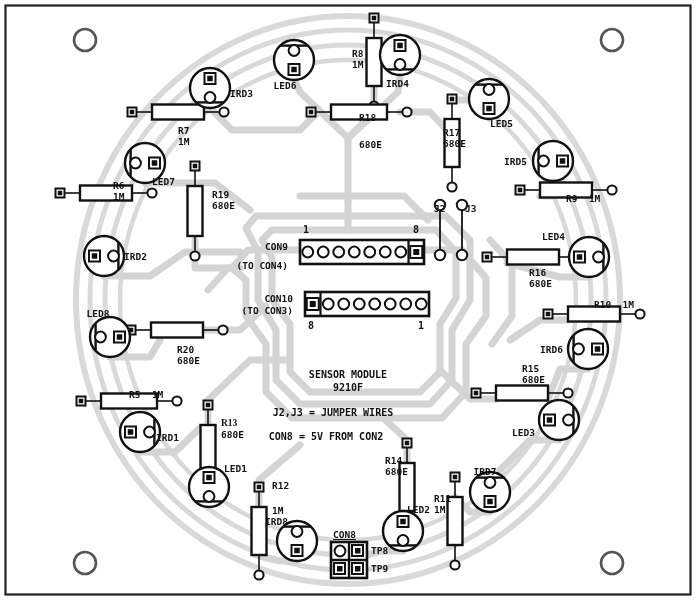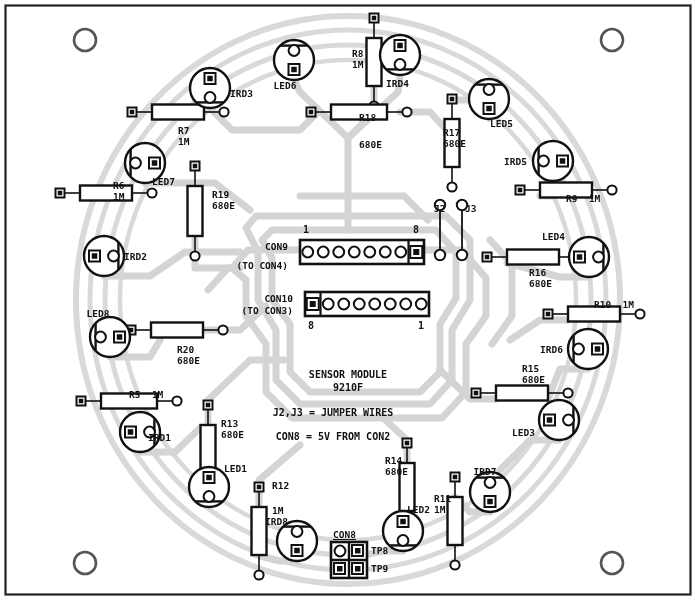--- a/index.html
+++ b/index.html
@@ -534,21 +534,21 @@
       <div class="lbl " style="left: 178px; top: 125px;">R7</div>
       <div class="lbl " style="left: 178px; top: 136px;">1M</div>
       <div class="lbl " style="left: 352px; top: 48px;">R8</div>
       <div class="lbl " style="left: 352px; top: 59px;">1M</div>
       <div class="lbl " style="left: 566px; top: 193px;">R9  1M</div>
       <div class="lbl " style="left: 594px; top: 299px;">R10  1M</div>
       <div class="lbl " style="left: 434px; top: 493px;">R11</div>
       <div class="lbl " style="left: 434px; top: 504px;">1M</div>
       <div class="lbl " style="left: 272px; top: 480px;">R12</div>
       <div class="lbl " style="left: 272px; top: 505px;">1M</div>
-      <div class="lbl " style="left: 221px; top: 418px;">R13</div>
+      <div class="lbl " style="left: 221px; top: 418px; font-family: Liberation Serif, serif;">R13</div>
       <div class="lbl " style="left: 221px; top: 429px;">680E</div>
       <div class="lbl " style="left: 385px; top: 455px;">R14</div>
       <div class="lbl " style="left: 385px; top: 466px;">680E</div>
       <div class="lbl " style="left: 522px; top: 363px;">R15</div>
       <div class="lbl " style="left: 522px; top: 374px;">680E</div>
       <div class="lbl " style="left: 529px; top: 267px;">R16</div>
       <div class="lbl " style="left: 529px; top: 278px;">680E</div>
       <div class="lbl " style="left: 443px; top: 127px;">R17</div>
       <div class="lbl " style="left: 443px; top: 138px;">680E</div>
       <div class="lbl " style="left: 359px; top: 112px;">R18</div>
@@ -558,21 +558,21 @@
       <div class="lbl " style="left: 177px; top: 344px;">R20</div>
       <div class="lbl " style="left: 177px; top: 355px;">680E</div>
       <div class="lbl " style="left: 224px; top: 463px;">LED1</div>
       <div class="lbl r" style="left: 382px; top: 504px; margin-left: 48px;">LED2</div>
       <div class="lbl r" style="left: 535px; top: 427px;">LED3</div>
       <div class="lbl r" style="left: 565px; top: 231px;">LED4</div>
       <div class="lbl " style="left: 490px; top: 118px;">LED5</div>
       <div class="lbl c" style="left: 285px; top: 80px;">LED6</div>
       <div class="lbl " style="left: 152px; top: 176px;">LED7</div>
       <div class="lbl c" style="left: 98px; top: 308px;">LED8</div>
-      <div class="lbl " style="left: 148px; top: 432px;">IRD1</div>
+      <div class="lbl " style="left: 156px; top: 432px;">IRD1</div>
       <div class="lbl " style="left: 124px; top: 251px;">IRD2</div>
       <div class="lbl " style="left: 230px; top: 88px;">IRD3</div>
       <div class="lbl " style="left: 386px; top: 78px;">IRD4</div>
       <div class="lbl r" style="left: 527px; top: 156px;">IRD5</div>
       <div class="lbl r" style="left: 563px; top: 344px;">IRD6</div>
       <div class="lbl c" style="left: 485px; top: 466px;">IRD7</div>
       <div class="lbl r" style="left: 288px; top: 516px;">IRD8</div>
       <div class="lbl " style="left: 434px; top: 203px;">J2</div>
       <div class="lbl " style="left: 465px; top: 203px;">J3</div>
       <div class="lbl r" style="left: 288px; top: 241px; text-align: right;">CON9</div>
@@ -584,14 +584,14 @@
       <div class="lbl c pin" style="left: 311px; top: 320px;">8</div>
       <div class="lbl c pin" style="left: 421px; top: 320px;">1</div>
       <div class="lbl " style="left: 333px; top: 529px; text-decoration: underline;">CON8</div>
       <div class="lbl " style="left: 371px; top: 545px;">TP8</div>
       <div class="lbl " style="left: 371px; top: 563px;">TP9</div>
     </div>
 
   <div class="lbl c big" style="left:348px;top:369px;">SENSOR MODULE</div>
   <div class="lbl c big" style="left:348px;top:382px;">9210F</div>
   <div class="lbl c big" style="left:333px;top:388px;margin-top:19px;">J2,J3 = JUMPER WIRES</div>
-  <div class="lbl c big" style="left:333px;top:431px;">CON8 = 5V FROM CON2</div>
+  <div class="lbl c big" style="left:326px;top:431px;">CON8 = 5V FROM CON2</div>
 </div>
 
 </body></html>

